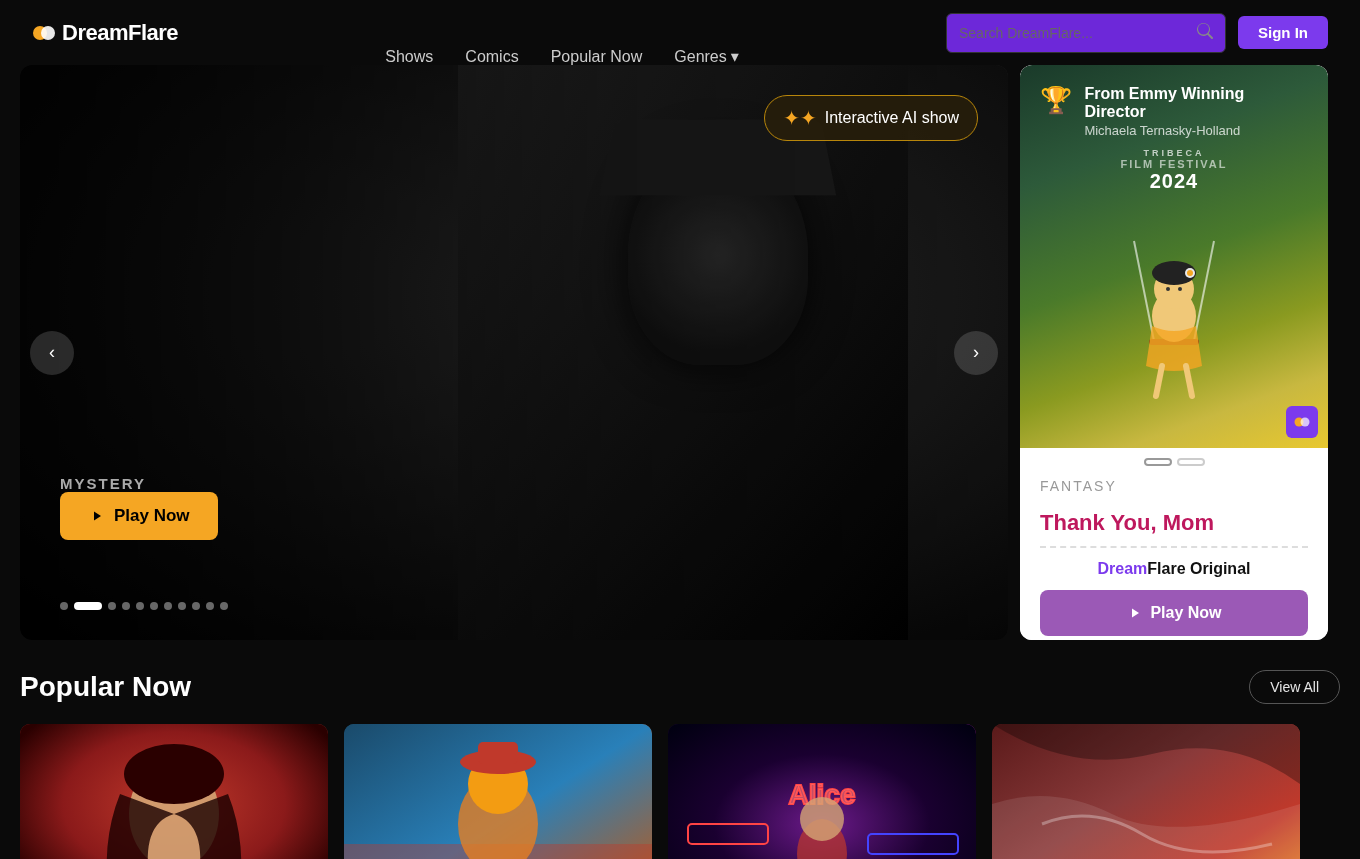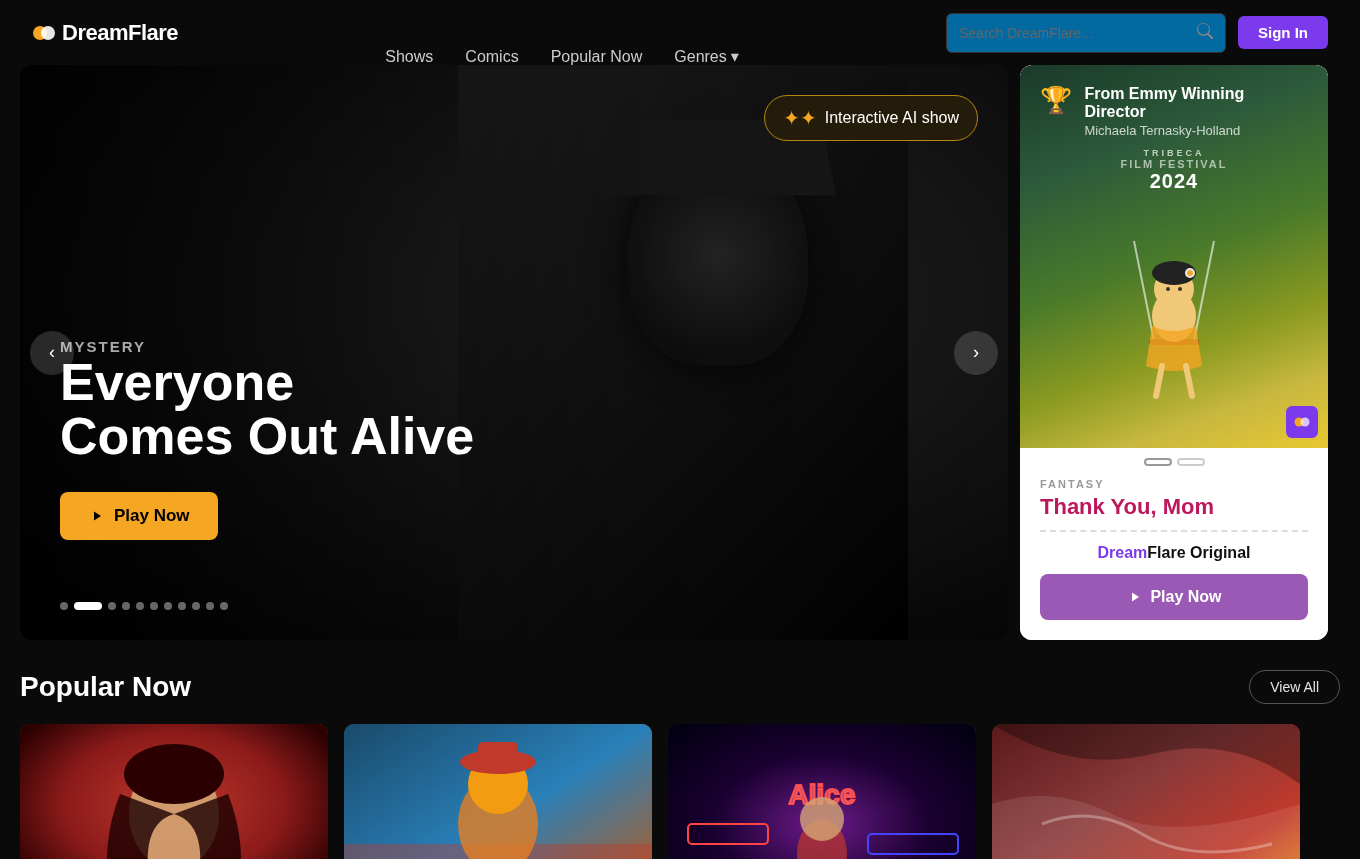--- a/index.html
+++ b/index.html
@@ -9,21 +9,21 @@
     nav {
       display: flex; align-items: center; justify-content: space-between;
       padding: 0 32px; height: 65px; background: #0a0a0a; position: relative; z-index: 10;
     }
     .nav-logo { display: flex; align-items: center; gap: 6px; }
     .nav-logo-text { font-size: 22px; font-weight: 700; color: #fff; letter-spacing: -0.5px; }
     .nav-links { display: flex; align-items: center; gap: 32px; }
     .nav-links a { color: #ccc; text-decoration: none; font-size: 16px; font-weight: 500; cursor: pointer; margin-top: 48px; }
     .nav-links .genres-btn { display: flex; align-items: center; gap: 4px; }
     .nav-right { display: flex; align-items: center; gap: 12px; }
-    .search-bar { display: flex; align-items: center; background: #0369a1; border: 1px solid #333; border-radius: 6px; padding: 0 12px; height: 40px; width: 280px; }
+    .search-bar { display: flex; align-items: center; background: #6d28d9; border: 1px solid #333; border-radius: 6px; padding: 0 12px; height: 40px; width: 280px; }
     .search-bar input { background: transparent; border: none; outline: none; color: #fff; font-size: 14px; width: 100%; }
     .search-bar input::placeholder { color: #666; }
     .search-icon-btn { background: none; border: none; color: #888; cursor: pointer; font-size: 16px; }
     .sign-in-btn { background: #7c3aed; color: #fff; border: none; border-radius: 6px; padding: 8px 20px; font-size: 15px; font-weight: 600; cursor: pointer; }
 
     
     .main-content { display: flex; gap: 0; padding: 0 20px; }
 
     
     .hero-section {
@@ -160,24 +160,20 @@
 
     <div class="hero-overlay"></div>
 
     <div class="hero-badge">
       <span class="sparkle-icon">✦✦</span>
       <span class="hero-badge-text">Interactive AI show</span>
     </div>
 
     <div class="hero-content">
       <div class="hero-genre">MYSTERY</div>
-      <div class="hero-title">
-        <span>Everyone</span><br>
-        <span>Comes Out Alive</span>
-      </div>
       <button class="play-btn">
         <svg width="16" height="16" viewBox="0 0 16 16" fill="currentColor">
           <path d="M6 3.5l7 4.5-7 4.5V3.5z"></path>
         </svg>
         <span>Play Now</span>
       </button>
     </div>
 
     <button class="hero-arrow hero-arrow-left">‹</button>
     <button class="hero-arrow hero-arrow-right">›</button>
@@ -252,21 +248,21 @@
         </div>
       </div>
     </div>
 
     <div style="display:flex;align-items:center;justify-content:center;gap:5px;padding:10px 0 0;background:#fff;">
       <div style="width:28px;height:8px;border-radius:4px;background:transparent;border:2px solid #999;"></div>
       <div style="width:28px;height:8px;border-radius:4px;background:transparent;border:2px solid #ccc;"></div>
     </div>
 
     <div style="background:#fff;padding:12px 20px 0;flex:1;">
-      <div style="font-size:11px;font-weight:700;color:#999;letter-spacing:2px;text-transform:uppercase;margin-bottom:4px;">FANTASY</div>
+      <div style="font-size:14px;font-weight:400;color:#999;letter-spacing:2px;text-transform:uppercase;margin-bottom:16px;">FANTASY</div>
       <div style="font-size:22px;font-weight:800;color:#be185d;margin-bottom:10px;">Thank You, Mom</div>
 
       <div style="border-top:2px dashed #ddd;margin-bottom:12px;"></div>
 
       <div style="text-align:center;margin-bottom:10px;">
         <span style="font-size:16px;font-weight:700;color:#111;">
           <span style="color:#7c3aed;">Dream</span><span style="color:#111;">Flare</span> <span>Original</span>
         </span>
       </div>
 

